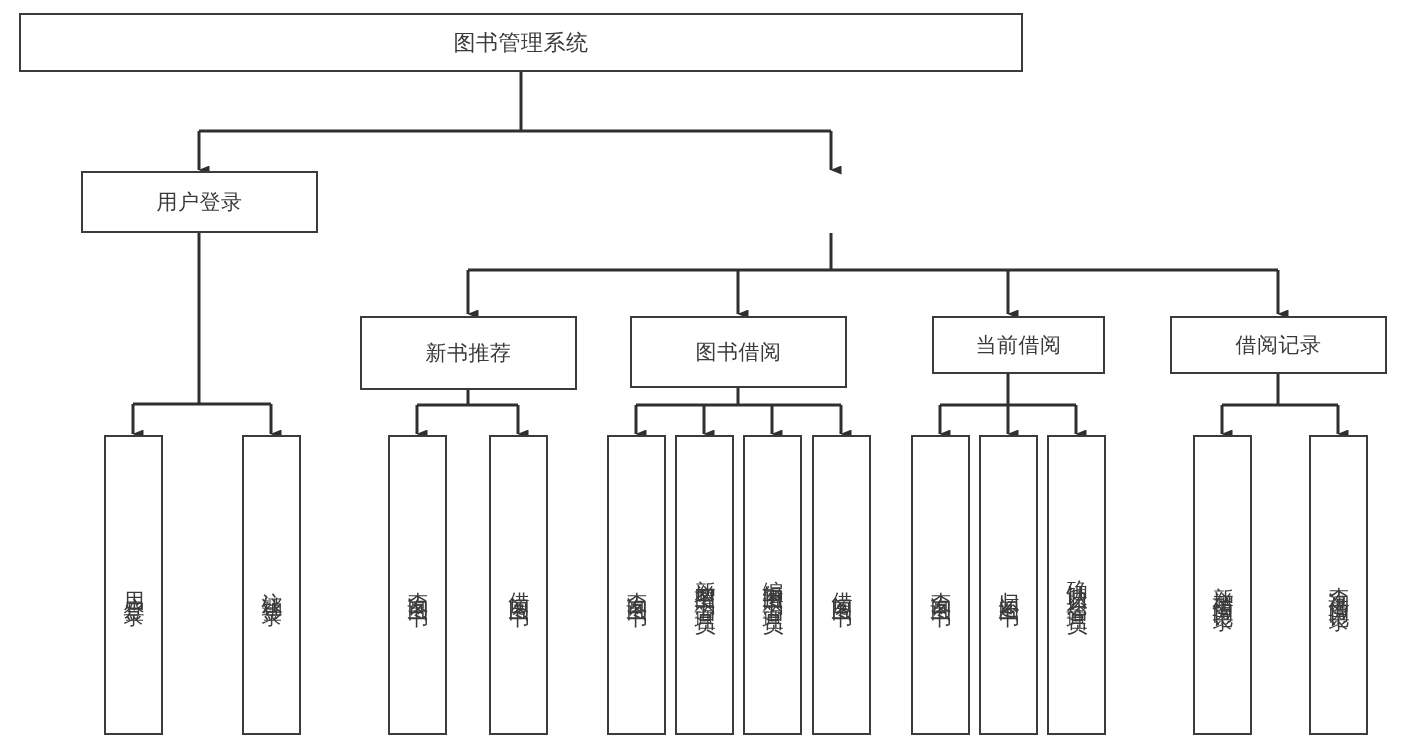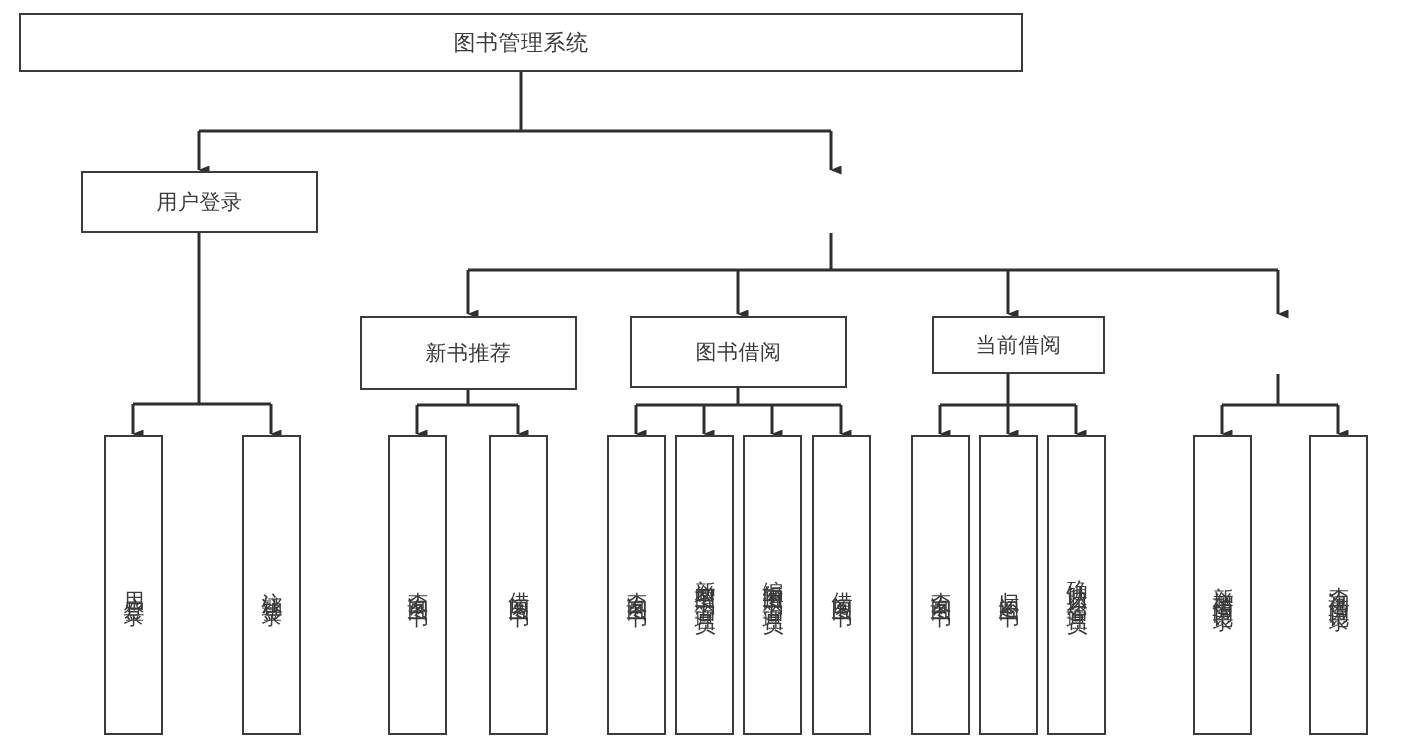--- a/index.html
+++ b/index.html
@@ -149,20 +149,23 @@
   </div>
 
   <div class="node-box" style="left:630px; top:316px; width:217px; height:72px;">
     <span class="node-label-h">图书借阅</span>
   </div>
 
   <div class="node-box" style="left:900px; top:316px; width:173px; height:58px;margin-left:32px;">
     <span class="node-label-h">当前借阅</span>
   </div>
 
+  <div class="node-box" style="left:1170px; top:316px; width:217px; height:58px;">
+    <span class="node-label-h">借阅记录</span>
+  </div>
 
   <div class="leaf-box" style="left:104px; top:435px; width:59px; height:300px;">
     <span class="node-label-v">用户登录</span>
   </div>
   <div class="leaf-box" style="left:242px; top:435px; width:59px; height:300px;">
     <span class="node-label-v">注销登录</span>
   </div>
 
   <div class="leaf-box" style="left:388px; top:435px; width:59px; height:300px;">
     <span class="node-label-v">查询图书</span>

